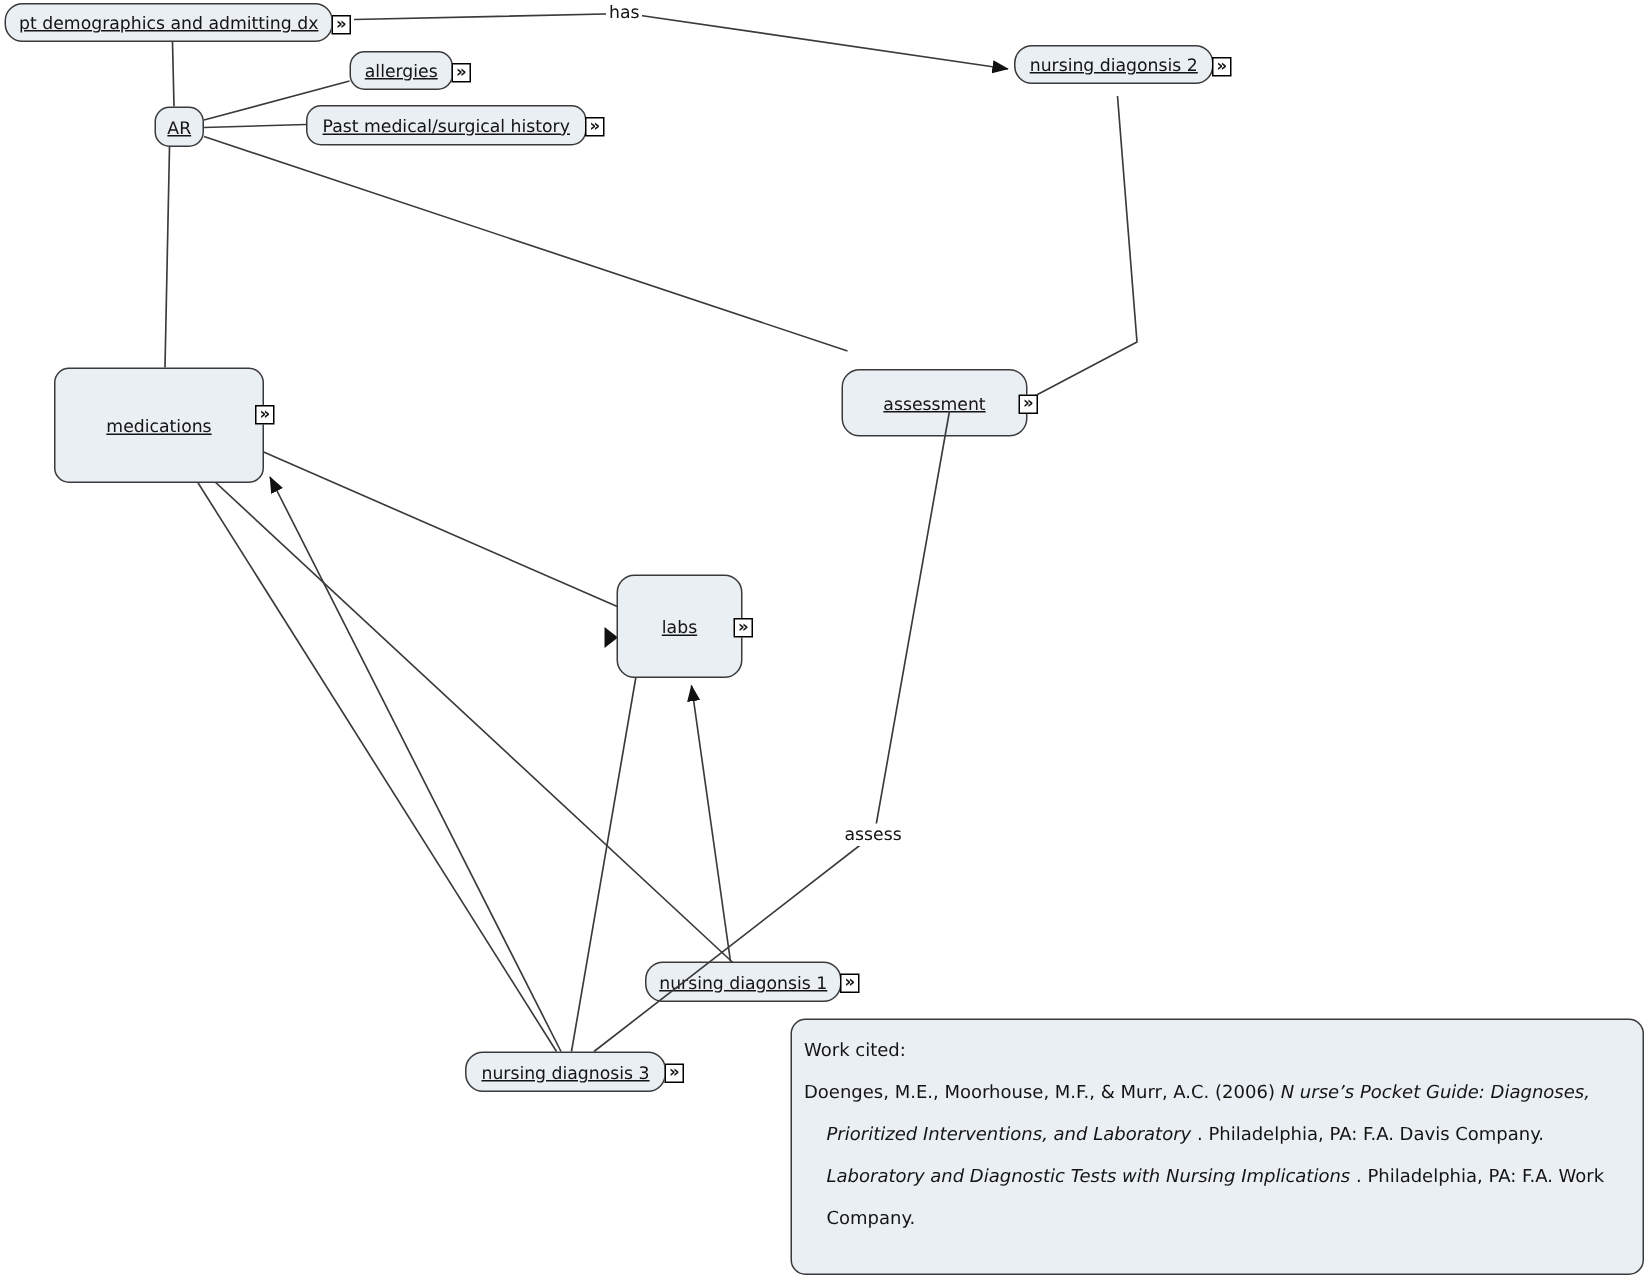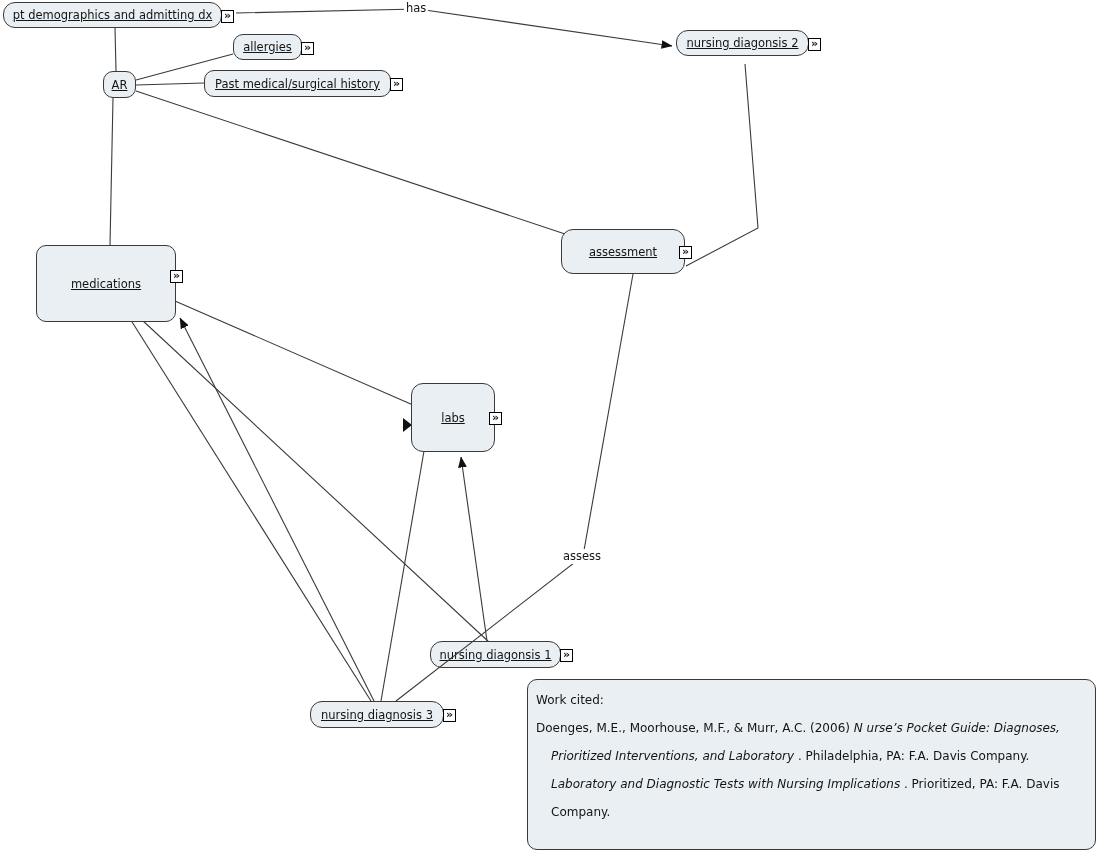--- a/index.html
+++ b/index.html
@@ -69,21 +69,21 @@
       <span class="resource-icon" style="left: 185px; top: 7px;">»</span>
     </div>
     <div class="node" style="left: 676px; top: 30px; width: 133px; height: 26px; border-radius: 12px;">
       <span>nursing diagonsis 2</span>
       <span class="resource-icon" style="left: 131px; top: 7px;">»</span>
     </div>
     <div class="node" style="left: 36px; top: 245px; width: 140px; height: 77px; border-radius: 10px;">
       <span>medications</span>
       <span class="resource-icon" style="left: 133px; top: 24px;">»</span>
     </div>
-    <div class="node" style="left: 561px; top: 229px; width: 124px; height: 45px; border-radius: 12px;">
+    <div class="node" style="left: 561px; top: 246px; width: 124px; height: 45px; border-radius: 12px;">
       <span>assessment</span>
       <span class="resource-icon" style="left: 117px; top: 16px;">»</span>
     </div>
     <div class="node" style="left: 411px; top: 383px; width: 84px; height: 69px; border-radius: 12px;">
       <span>labs</span>
       <span class="resource-icon" style="left: 77px; top: 28px;">»</span>
     </div>
     <div class="node" style="left: 430px; top: 641px; width: 131px; height: 27px; border-radius: 12px;">
       <span>nursing diagonsis 1</span>
       <span class="resource-icon" style="left: 129px; top: 7px;">»</span>
@@ -91,16 +91,16 @@
     <div class="node" style="left: 310px; top: 701px; width: 134px; height: 27px; border-radius: 12px;">
       <span>nursing diagnosis 3</span>
       <span class="resource-icon" style="left: 132px; top: 7px;">»</span>
     </div>
     <div class="edge-label" style="left: 404px; top: 1px;">has</div>
     <div class="edge-label" style="left: 561px; top: 549px;">assess</div>
     <div class="work-cited" style="left: 527px; top: 679px; width: 569px; height: 171px;">
       <div class="wc-line"><span>Work cited:</span></div>
       <div class="wc-line"><span>Doenges, M.E., Moorhouse, M.F., &amp; Murr, A.C. (2006) </span><span class="it">N urse’s Pocket Guide: Diagnoses,</span></div>
       <div class="wc-line wc-indent"><span class="it">Prioritized Interventions, and Laboratory</span><span> . Philadelphia, PA: F.A. Davis Company.</span></div>
-      <div class="wc-line wc-indent"><span class="it">Laboratory and Diagnostic Tests with Nursing Implications</span><span> . Prioritized, PA: F.A. Davis</span></div>
+      <div class="wc-line wc-indent"><span class="it">Laboratory and Diagnostic Tests with Nursing Implications</span><span> . Philadelphia, PA: F.A. Work</span></div>
       <div class="wc-line wc-indent"><span>Company.</span></div>
     </div>
   </div>
 
 </body></html>

